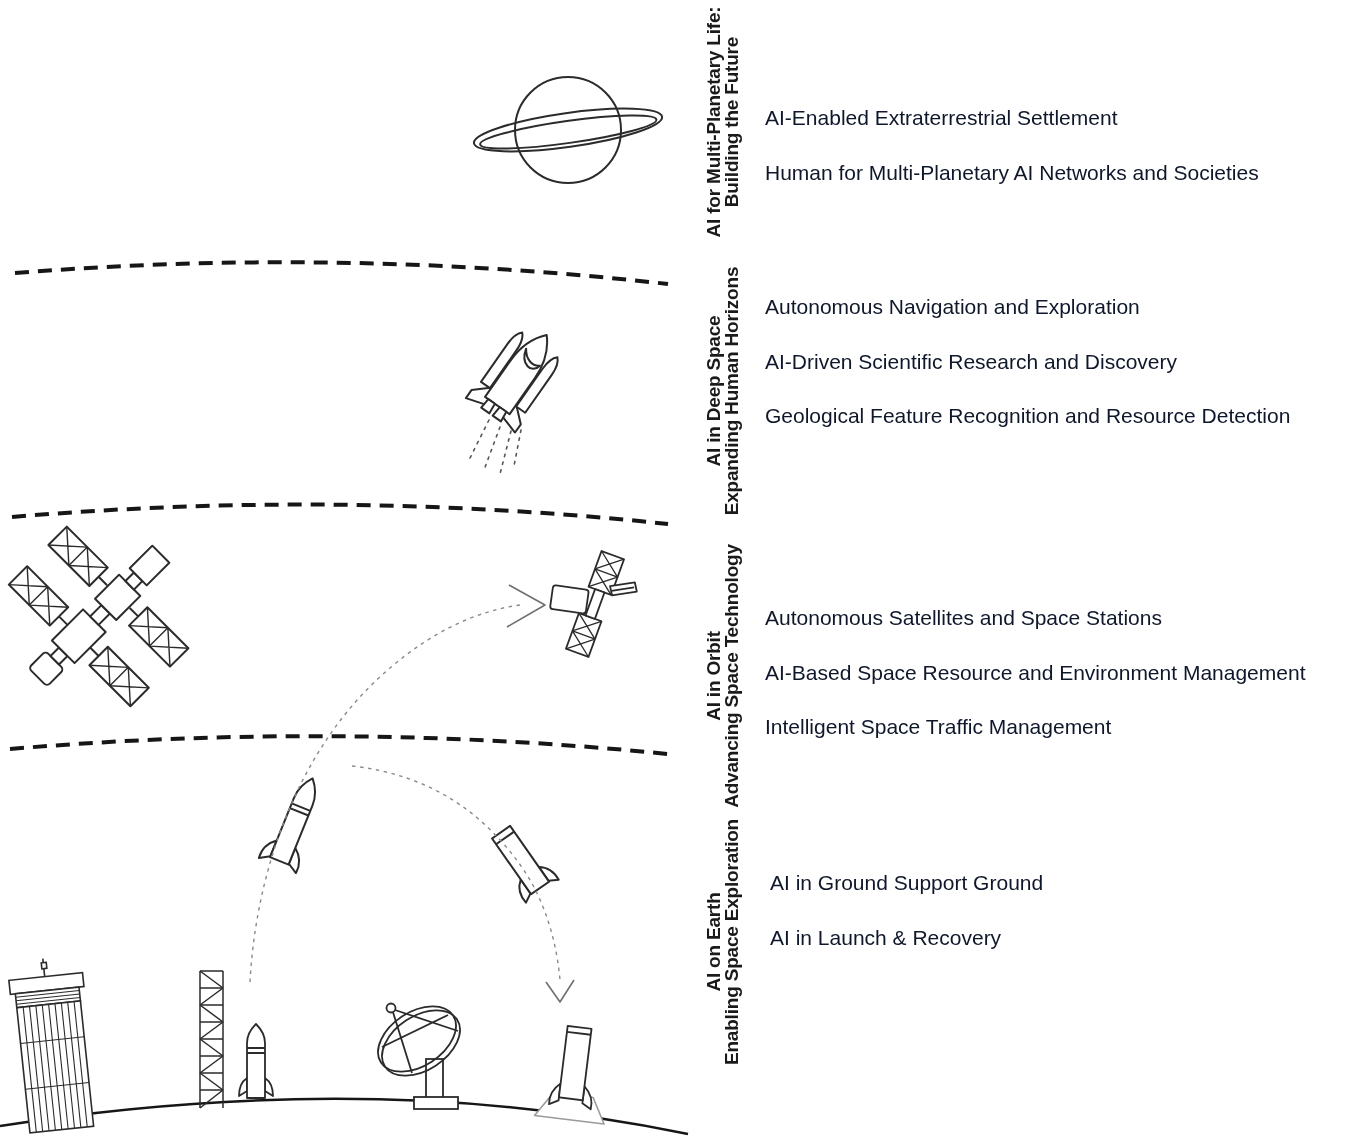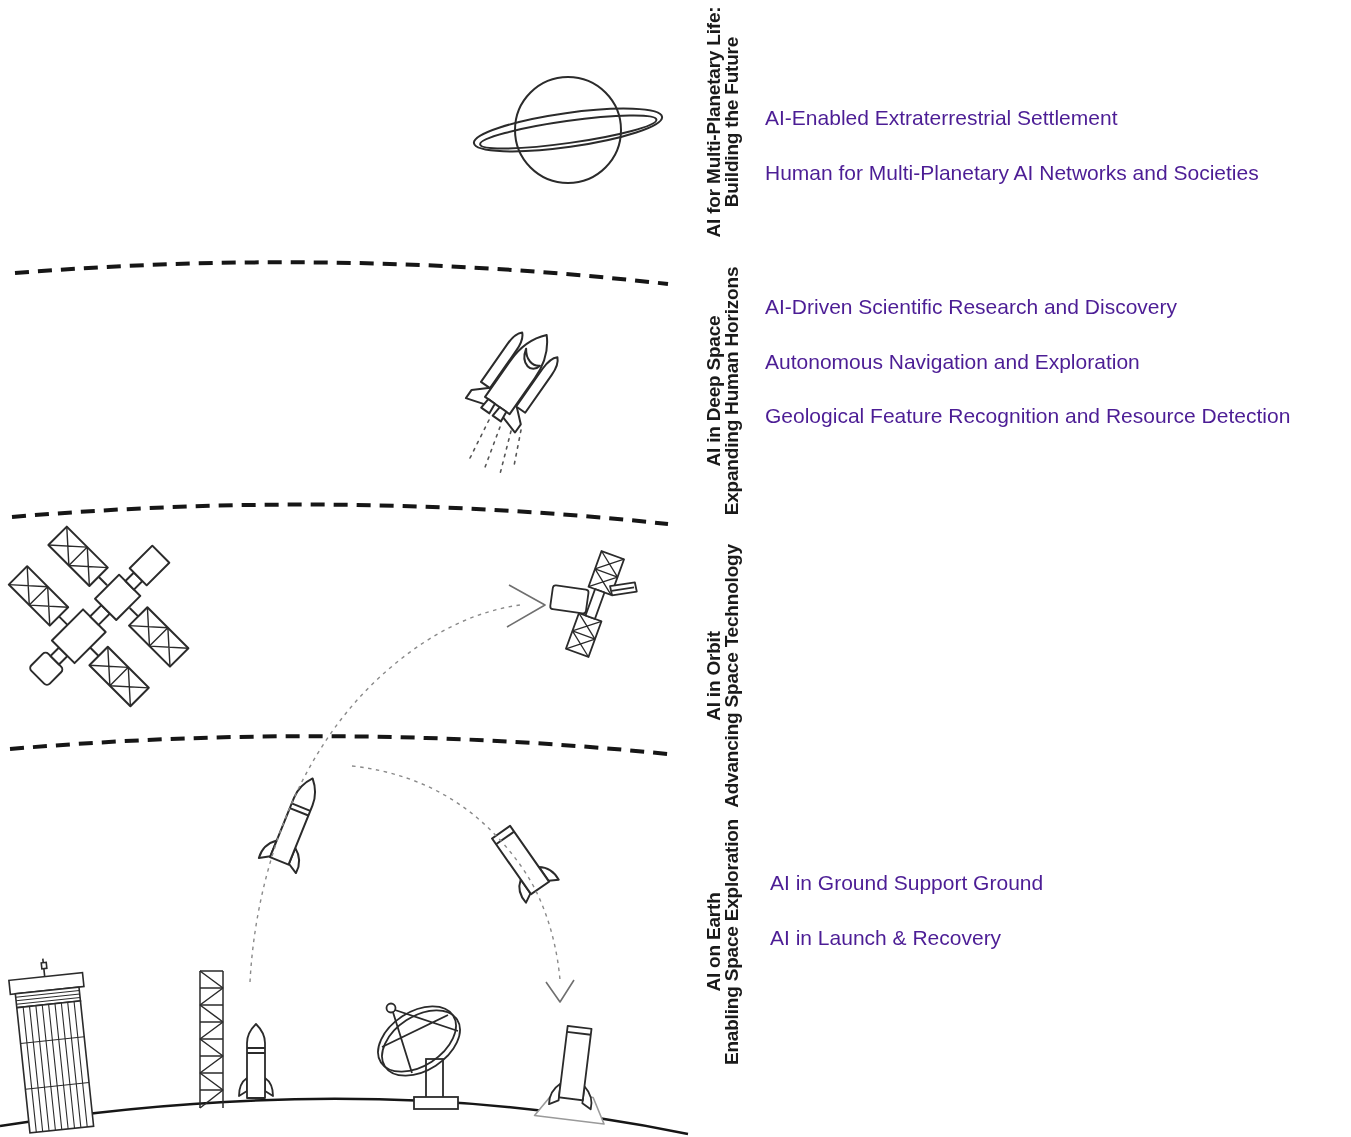--- a/index.html
+++ b/index.html
@@ -10,21 +10,21 @@
   .abs{position:absolute;}
   svg.icon{position:absolute;}
   .layer-label{
     position:absolute;transform:translate(-50%,-50%) rotate(-90deg);
     font-weight:bold;font-size:19px;line-height:17.5px;letter-spacing:-0.2px;
     text-align:center;white-space:nowrap;color:#1a1a1a;
   }
   .items{position:absolute;}
   .item{
     height:54.5px;display:flex;align-items:center;
-    font-size:21px;white-space:nowrap;color:#4c1d95;
+    font-size:21px;white-space:nowrap;color:#0f172a;
   }
 </style>
 </head>
 <body>
 
 <div class="abs" style="left:0;top:0;width:1351px;height:1137px;">
 
   <svg class="abs" style="left:0;top:0;" width="1351" height="1137" viewBox="0 0 1351 1137">
     <g stroke="#161616" stroke-width="4" fill="none" stroke-dasharray="14 9">
       <path d="M15,273 Q340,247 668,284"></path>
@@ -194,29 +194,34 @@
   <div class="items" style="left:765px;top:91px;">
     <div class="item">AI-Enabled Extraterrestrial Settlement</div>
     <div class="item">Human for Multi-Planetary AI Networks and Societies</div>
   </div>
 
   <div class="layer-label" style="left:722px;top:391px;">
     <div>AI in Deep Space</div>
     <div>Expanding Human Horizons</div>
   </div>
   <div class="items" style="left:765px;top:280px;">
+    <div class="item">Autonomous Navigation and Exploration</div>
     <div class="item">AI-Driven Scientific Research and Discovery</div>
-    <div class="item">Autonomous Navigation and Exploration</div>
     <div class="item">Geological Feature Recognition and Resource Detection</div>
   </div>
 
   <div class="layer-label" style="left:722px;top:676px;">
     <div>AI in Orbit</div>
     <div>Advancing Space Technology</div>
   </div>
+  <div class="items" style="left:765px;top:591px;">
+    <div class="item">Autonomous Satellites and Space Stations</div>
+    <div class="item">AI-Based Space Resource and Environment Management</div>
+    <div class="item">Intelligent Space Traffic Management</div>
+  </div>
 
   <div class="layer-label" style="left:722px;top:942px;">
     <div>AI on Earth</div>
     <div>Enabling Space Exploration</div>
   </div>
   <div class="items" style="left:770px;top:856px;">
     <div class="item">AI in Ground Support Ground</div>
     <div class="item">AI in Launch &amp; Recovery</div>
   </div>
 

